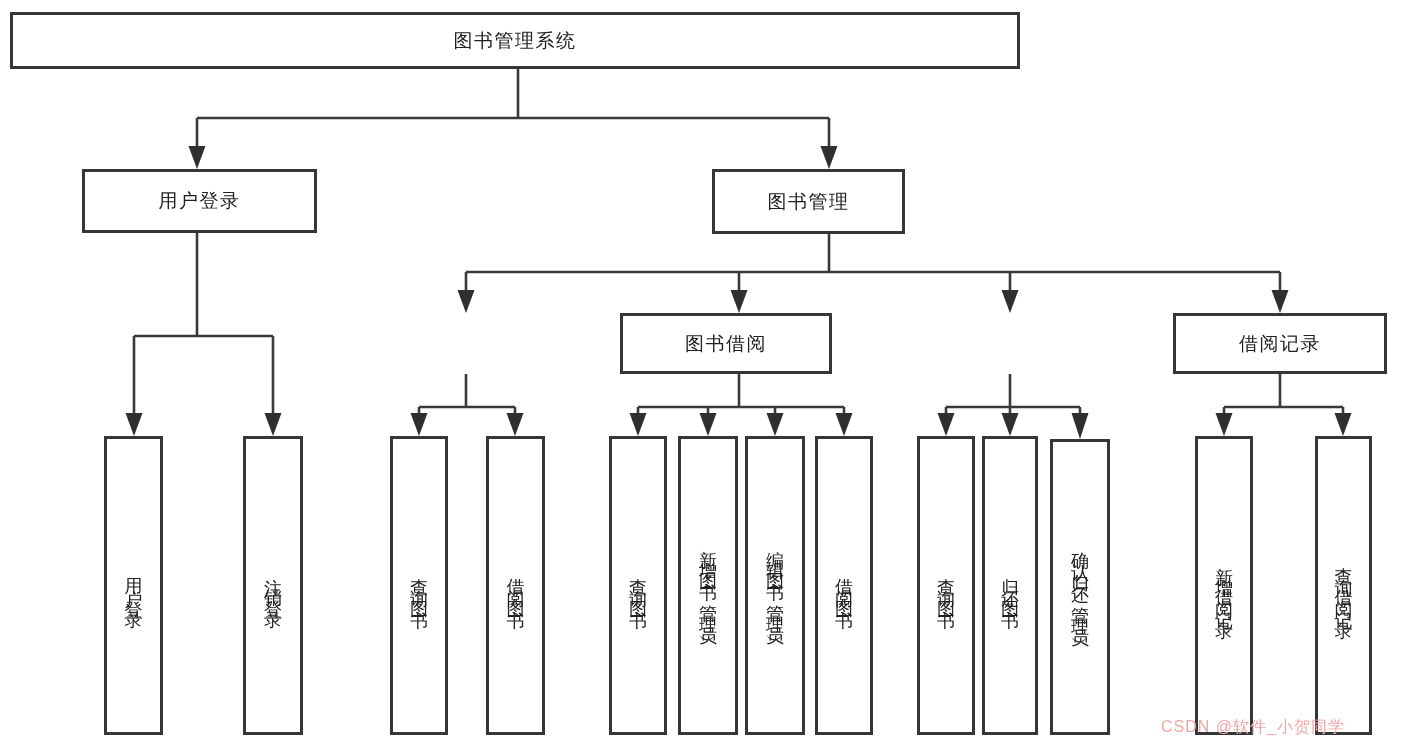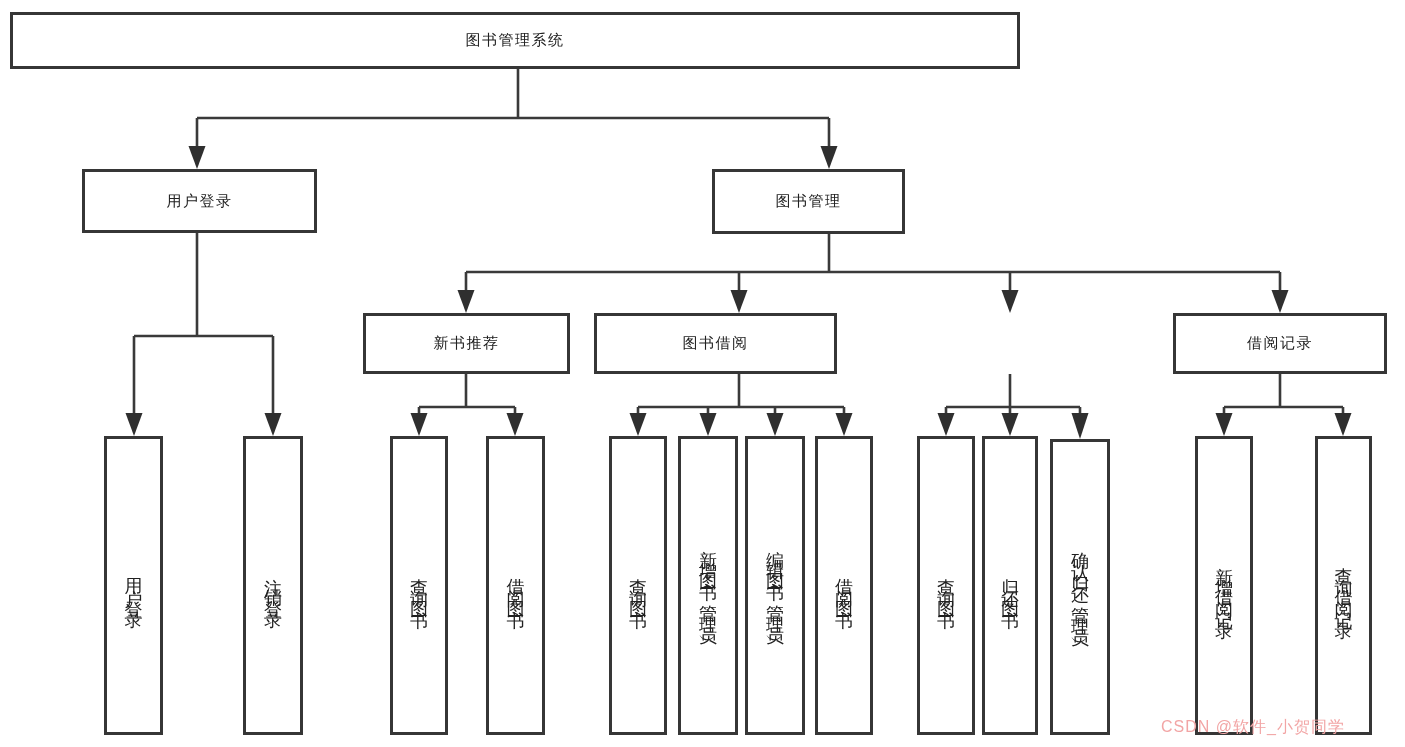--- a/index.html
+++ b/index.html
@@ -26,21 +26,21 @@
     display: flex;
     align-items: center;
     justify-content: center;
     z-index: 2;
   }
   .box .lbl {
     color: #212121;
     white-space: nowrap;
   }
   .h .lbl {
-    font-size: 15px;
+    font-size: 19px;
     letter-spacing: 1.5px;
   }
   .v .lbl {
     writing-mode: vertical-rl;
     text-orientation: mixed;
     font-size: 18px;
     line-height: 1;
     letter-spacing: 11px;
     white-space: normal;
   }
@@ -104,24 +104,21 @@
     <span class="lbl">图书管理系统</span>
   </div>
 
   <div class="box h" style="left:82px; top:169px; width:235px; height:64px;">
     <span class="lbl">用户登录</span>
   </div>
   <div class="box h" style="left:712px; top:169px; width:193px; height:65px;">
     <span class="lbl">图书管理</span>
   </div>
 
-  <div class="box h" style="left:363px; top:313px; width:207px; height:61px;">
-    <span class="lbl">新书推荐</span>
-  </div>
-  <div class="box h" style="left:594px; top:313px; width:243px; height:61px;">
+  <div class="box h" style="left:620px; top:313px; width:212px; height:61px;">
     <span class="lbl">图书借阅</span>
   </div>
   <div class="box h" style="left:1173px; top:313px; width:214px; height:61px;align-items:center;">
     <span class="lbl">借阅记录</span>
   </div>
 
   <div class="box v" style="left:104px; top:436px; width:59px; height:299px;">
     <span class="lbl">用户登录</span>
   </div>
   <div class="box v" style="left:243px; top:436px; width:60px; height:299px;">

